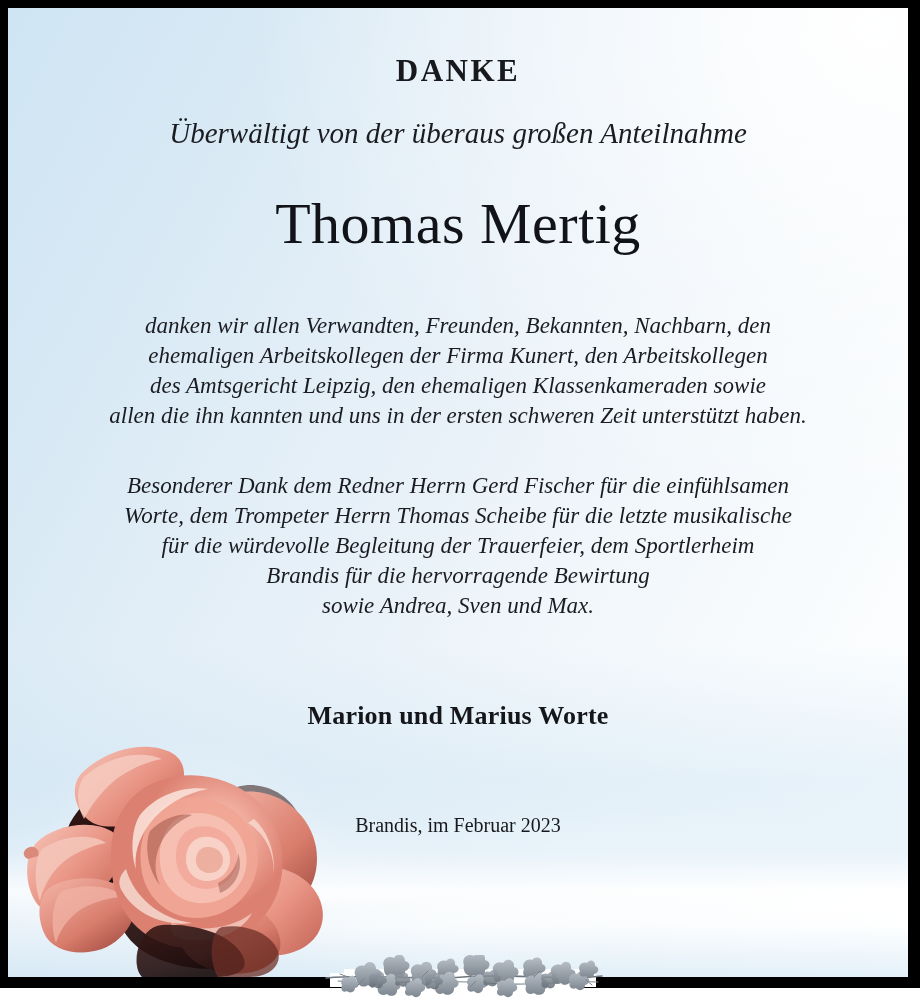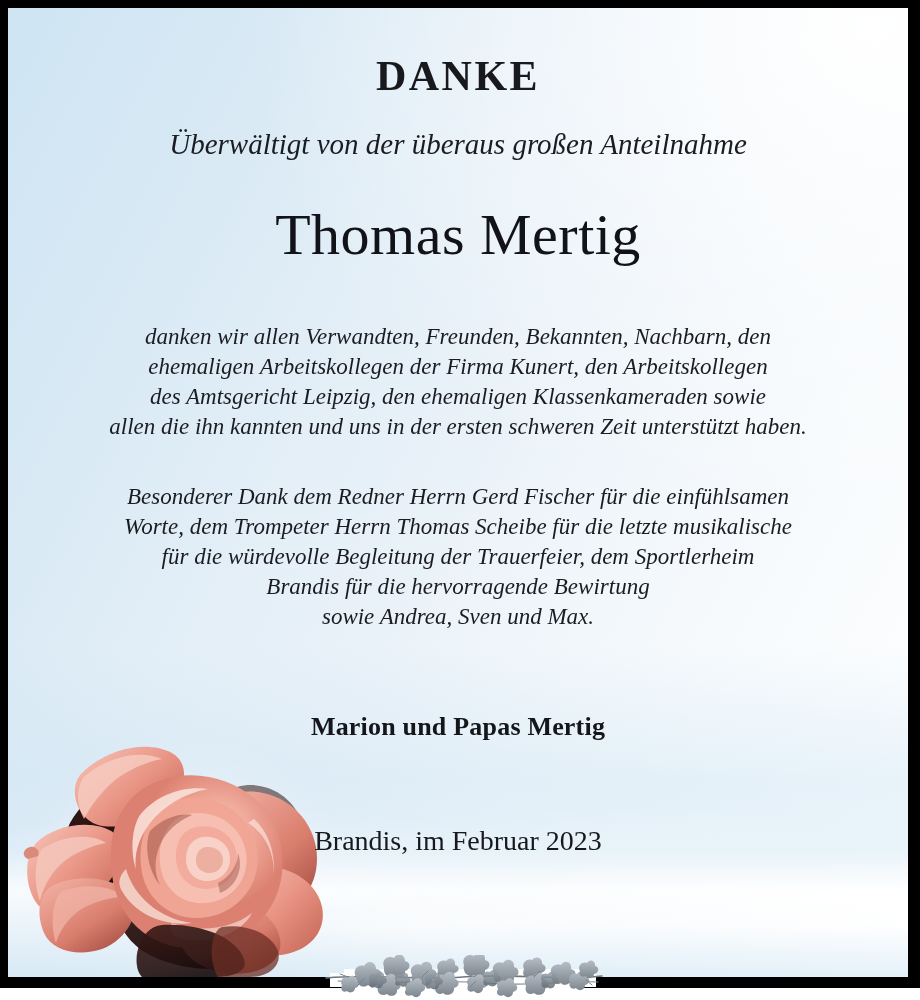--- a/index.html
+++ b/index.html
@@ -70,21 +70,21 @@
     position: relative;
     z-index: 5;
     width: 900px;
     text-align: center;
     color: #14161a;
   }
 
   .danke {
     margin: 0;
     padding-top: 47px;
-    font-size: 42px;
+    font-size: 31px;
     font-weight: bold;
     letter-spacing: 2.5px;
     line-height: 1;
     color: #17191d;
   }
 
   .intro {
     margin: 0;
     padding-top: 32px;
     font-size: 29px;
@@ -118,21 +118,21 @@
     padding-top: 80px;
     font-size: 26px;
     font-weight: bold;
     letter-spacing: 0.2px;
     color: #14161a;
   }
 
   .place-date {
     margin: 0;
     padding-top: 83px;
-    font-size: 28px;
+    font-size: 20px;
     color: #17191d;
   }
 
   
   .rose {
     position: absolute;
     left: 14px;
     bottom: 0px;
     width: 320px;
     height: 250px;
@@ -297,21 +297,21 @@
       </div>
 
       <div class="para para-special">
         <div>Besonderer Dank dem Redner Herrn Gerd Fischer für die einfühlsamen</div>
         <div>Worte, dem Trompeter Herrn Thomas Scheibe für die letzte musikalische</div>
         <div>für die würdevolle Begleitung der Trauerfeier, dem Sportlerheim</div>
         <div>Brandis für die hervorragende  Bewirtung</div>
         <div>sowie Andrea, Sven und Max.</div>
       </div>
 
-      <div class="signature">Marion und Papas Mertig</div>
+      <div class="signature">Marion und Marius Worte</div>
 
       <div class="place-date">Brandis, im Februar 2023</div>
 
     </div>
 
   </div>
 
   <div class="bottom-rule">
     <div class="bar"></div>
     <div class="below"></div>

